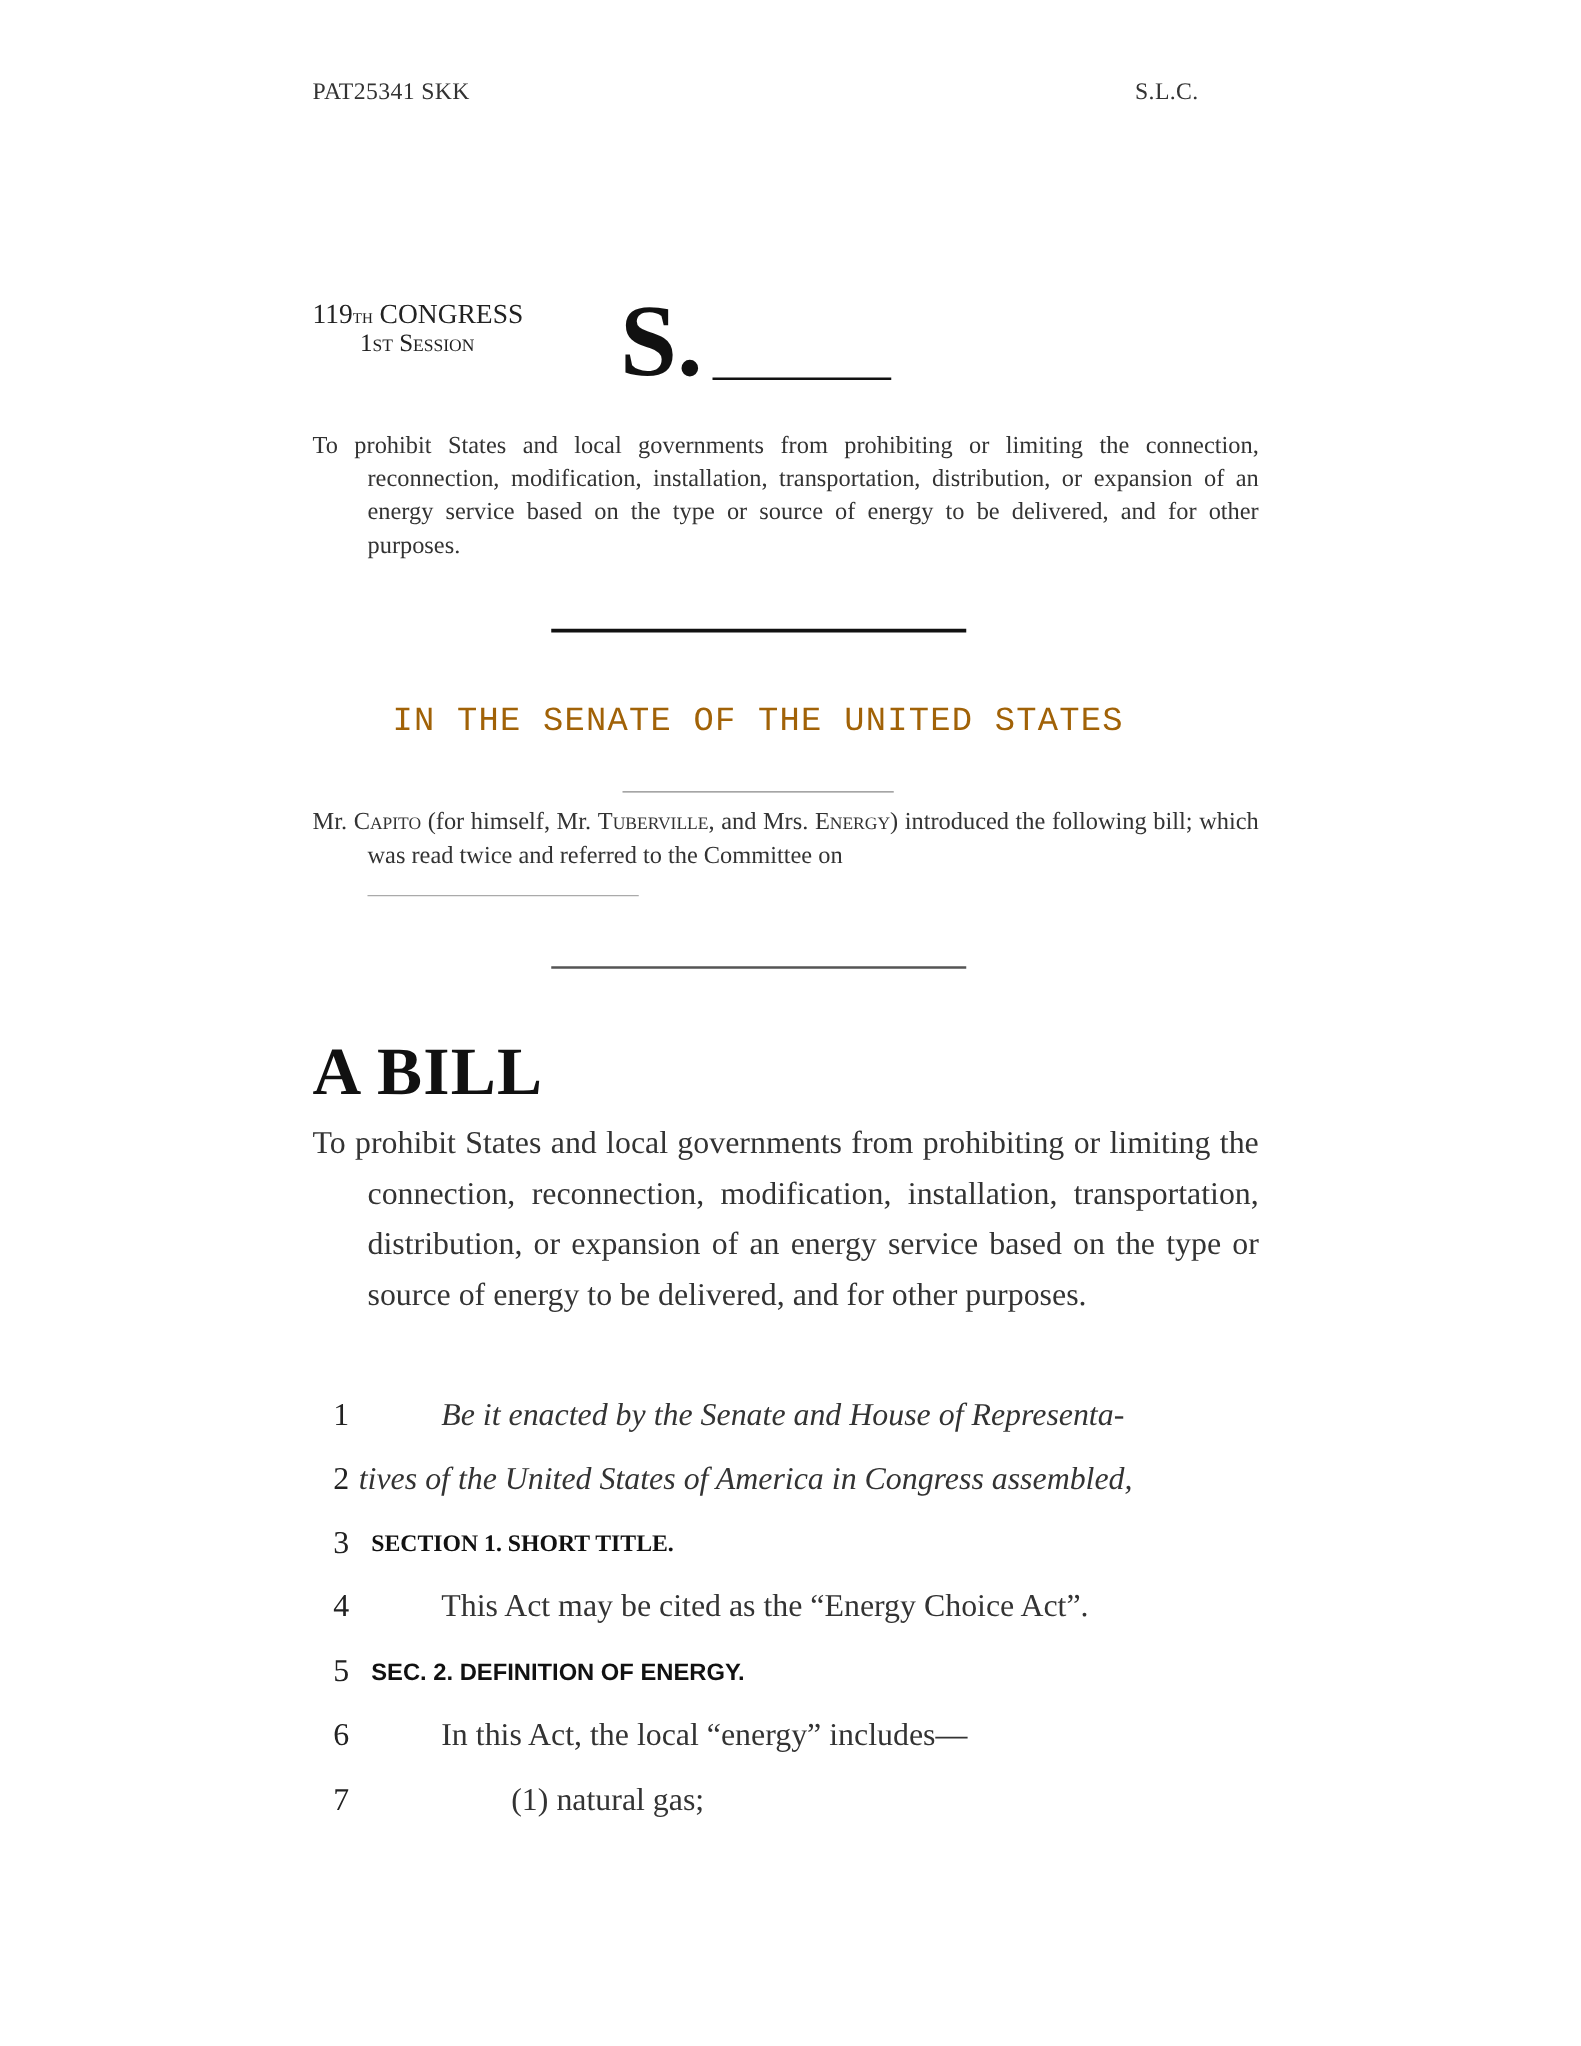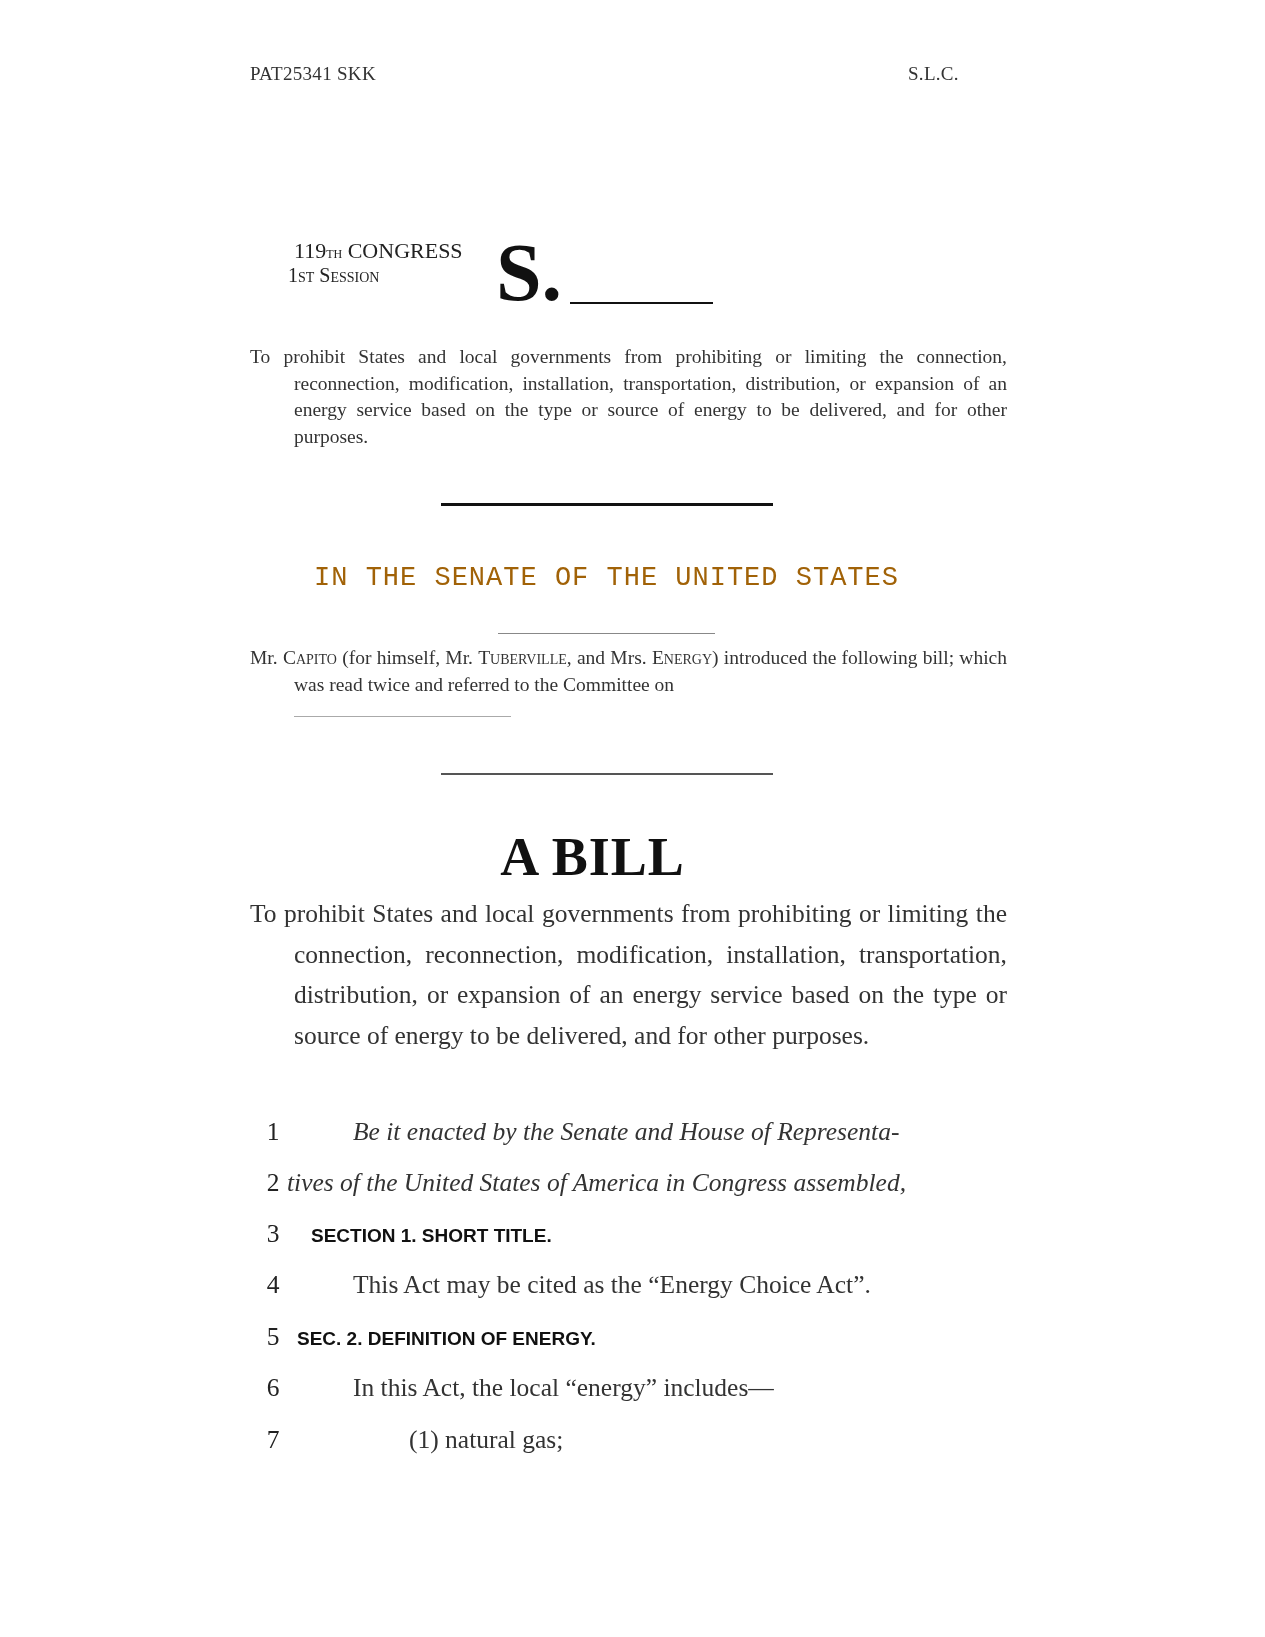--- a/index.html
+++ b/index.html
@@ -20,21 +20,21 @@
   .txt { position:absolute; font-family:"Liberation Serif",serif; font-size:25.5px; color:#333; white-space:nowrap; }
   .it { font-style:italic; }
   .sec { font-family:"Liberation Sans",sans-serif; font-weight:bold; font-size:19px; color:#111; }
 </style>
 </head>
 <body>
 
 <div class="abs hdr" style="left:250px;">PAT25341 SKK</div>
 <div class="abs hdr" style="left:908px;">S.L.C.</div>
 
-<div class="abs cong" style="left:250px; top:238px;margin-left:44px;">
+<div class="abs cong" style="left:250px; top:238px;">
   <span>119</span><span class="sc" style="font-size:17px;">th</span>
   <span>CONGRESS</span>
 </div>
 <div class="abs cong" style="left:288px; top:264px; font-size:20px;">
   <span>1</span><span class="sc">st</span>
   <span class="sc">Session</span>
 </div>
 <div class="abs bigS" style="left:496px; top:232px;">S.</div>
 <div class="rule" style="left:570px; top:302px; width:143px; height:2px;"></div>
 
@@ -46,32 +46,32 @@
 
 <div class="rule" style="left:498px; top:633px; width:217px; height:1px; background:#888;"></div>
 
 <div class="abs small hang" style="left:250px; top:645px; width:713px;">
   <span>Mr. </span><span class="sc">Capito</span><span> (for himself, Mr. </span><span class="sc">Tuberville</span><span>, and Mrs. </span><span class="sc">Energy</span><span>) introduced the following bill; which was read twice and referred to the Committee on</span>
 </div>
 <div class="rule" style="left:294px; top:716px; width:217px; height:1px; background:#aaa;"></div>
 
 <div class="rule" style="left:441px; top:773px; width:332px; height:2px; background:#555;"></div>
 
-<div class="abs abill" style="left:236px; top:826px; width:713px; text-align:center;">A BILL</div>
+<div class="abs abill" style="left:250px; top:826px; width:713px; text-align:left;">A BILL</div>
 
 <div class="abs big hang" style="left:250px; top:894px; width:713px;">To prohibit States and local governments from prohibiting or limiting the connection, reconnection, modification, installation, transportation, distribution, or expansion of an energy service based on the type or source of energy to be delivered, and for other purposes.</div>
 
 <div class="ln" style="top:1117px;">1</div>
 <div class="txt it" style="left:353px; top:1117px;">Be it enacted by the Senate and House of Representa-</div>
 
 <div class="ln" style="top:1168px;">2</div>
 <div class="txt it" style="left:287px; top:1168px;">tives of the United States of America in Congress assembled,</div>
 
 <div class="ln" style="top:1219px;">3</div>
-<div class="txt sec" style="left:311px; top:1225px;">SECTION 1. SHORT TITLE.</div>
+<div class="txt sec" style="left:297px; top:1225px;font-family:Liberation Serif, serif;">SECTION 1. SHORT TITLE.</div>
 
 <div class="ln" style="top:1270px;">4</div>
 <div class="txt" style="left:353px; top:1270px;">This Act may be cited as the “Energy Choice Act”.</div>
 
 <div class="ln" style="top:1322px;">5</div>
 <div class="txt sec" style="left:297px; top:1328px;">SEC. 2. DEFINITION OF ENERGY.</div>
 
 <div class="ln" style="top:1373px;">6</div>
 <div class="txt" style="left:353px; top:1373px;">In this Act, the local “energy” includes—</div>
 

